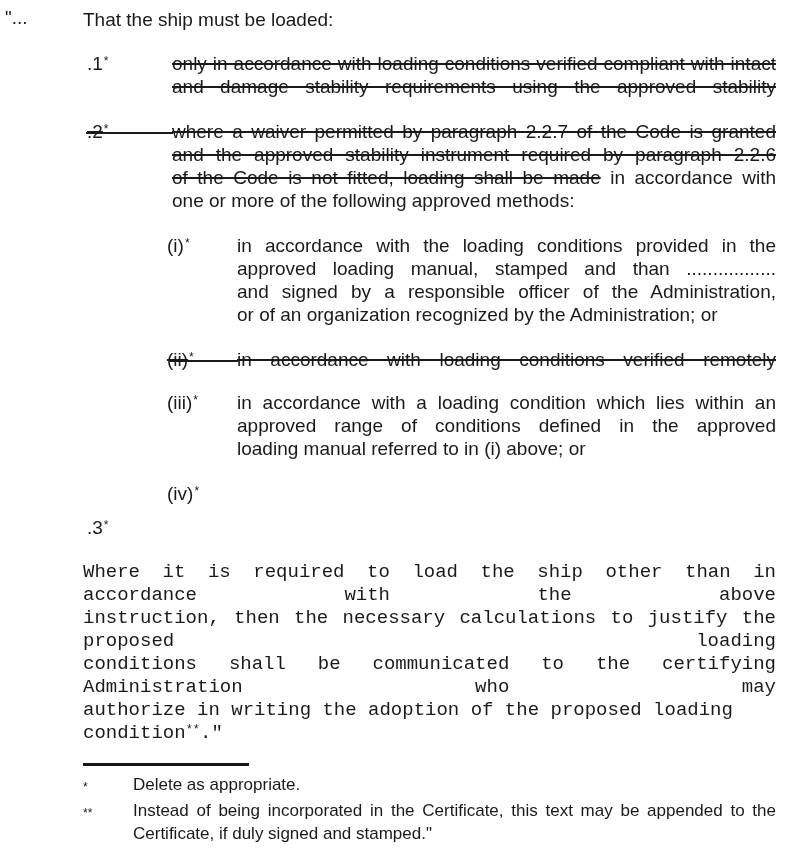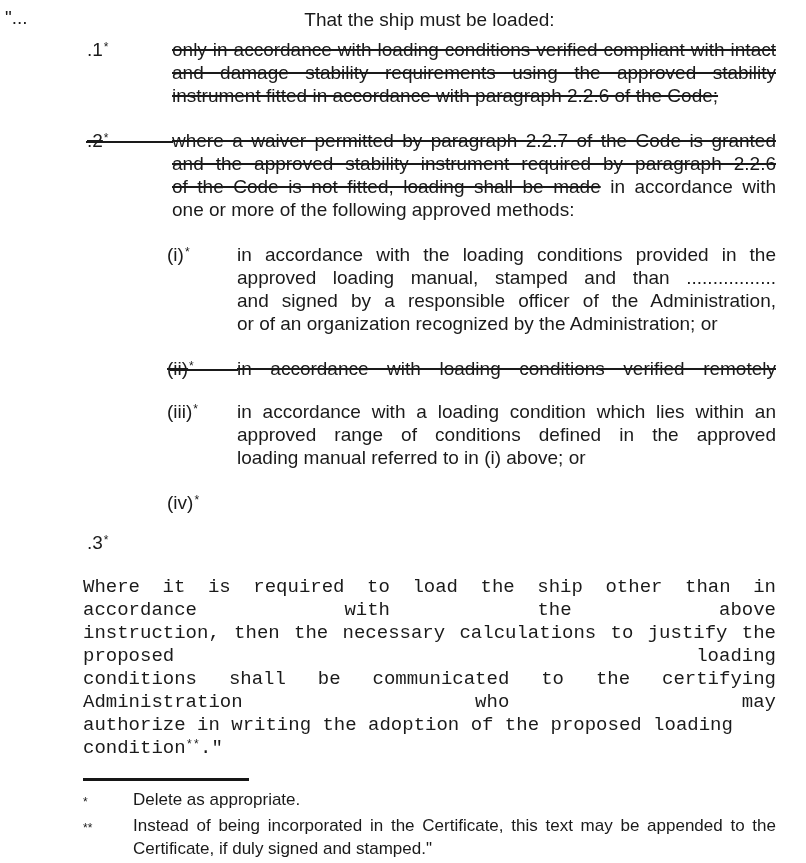--- a/index.html
+++ b/index.html
@@ -4,28 +4,28 @@
 <style>
   html,body{margin:0;padding:0;}
   body{
     width:806px;height:863px;position:relative;
     background:#ffffff;color:#1a1a1a;
     font-family:"Liberation Sans",sans-serif;
     overflow:hidden;
   }
   .quote{position:absolute;left:5px;top:6px;font-size:19px;line-height:23px;}
   .docbody{position:absolute;left:83px;top:8px;width:693px;font-size:19px;line-height:23px;}
-  .intro{margin-bottom:7px;text-align:center;}
+  .intro{margin-bottom:21px;}
   .item{display:flex;margin-bottom:22px;}
   .item .marker{flex:0 0 85px;position:relative;padding-left:4px;}
   .item.lvl2{margin-left:84px;}
   .item.lvl2 .marker{flex:0 0 70px;padding-left:0;}
   .itext{flex:1;min-width:0;}
   #items .item:nth-child(4){margin-bottom:20px;}
-  #items .item:nth-child(6){margin-bottom:17px;}
+  #items .item:nth-child(6){margin-bottom:11px;}
   .line{text-align:left;}
   .line.j{text-align:justify;text-align-last:justify;-moz-text-align-last:justify;}
   .struck{text-decoration:line-through;text-decoration-thickness:1.8px;text-decoration-color:#1a1a1a;margin-top:11px;}
   sup{font-size:12px;line-height:0;vertical-align:super;position:relative;top:2px;}
   .marker sup{margin-left:1px;}
   .gs .marker::after{
     content:"";position:absolute;left:3px;right:-1px;top:12px;height:1.8px;background:#1a1a1a;
   }
   .closing{margin-bottom:0;font-family:Liberation Mono, monospace;}
   .fnrule{width:166px;height:3px;background:#161616;margin:18px 0 7px 0;}
@@ -41,21 +41,20 @@
 
 <div class="docbody">
   <div class="intro">That the ship must be loaded:</div>
 
   <div id="items">
   <div class="item lvl1">
     <span class="marker"><span class="mtext">.1</span><sup class="msup">*</sup></span>
     <span class="itext">
           <div class="line j"><span class="struck">only in accordance with loading conditions verified compliant with intact</span></div>
           <div class="line j"><span class="struck">and damage stability requirements using the approved stability</span></div>
-          <div class="line"><span class="struck">instrument fitted in accordance with paragraph 2.2.6 of the Code;</span></div>
         </span>
   </div>
 
   <div class="item lvl1 gs">
     <span class="marker"><span class="mtext struck">.2</span><sup class="msup">*</sup></span>
     <span class="itext">
           <div class="line j"><span class="struck">where a waiver permitted by paragraph 2.2.7 of the Code is granted</span></div>
           <div class="line j"><span class="struck">and the approved stability instrument required by paragraph 2.2.6</span></div>
           <div class="line j"><span class="struck">of the Code is not fitted, loading shall be made</span><span> in accordance with</span></div>
           <div class="line"><span>one or more of the following approved methods:</span></div>

